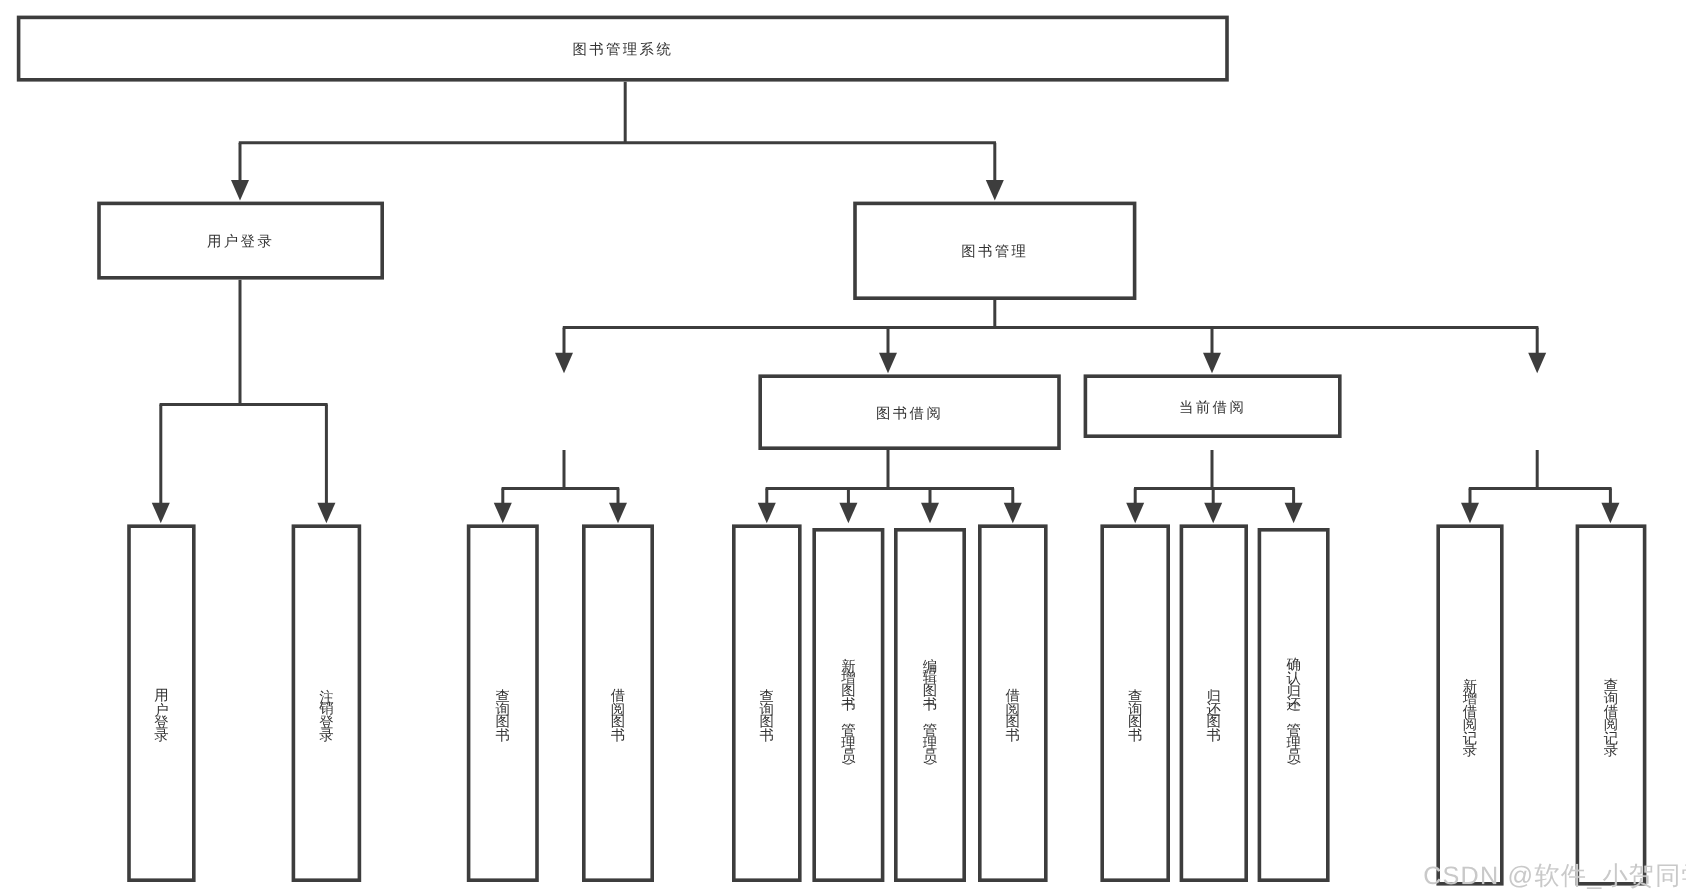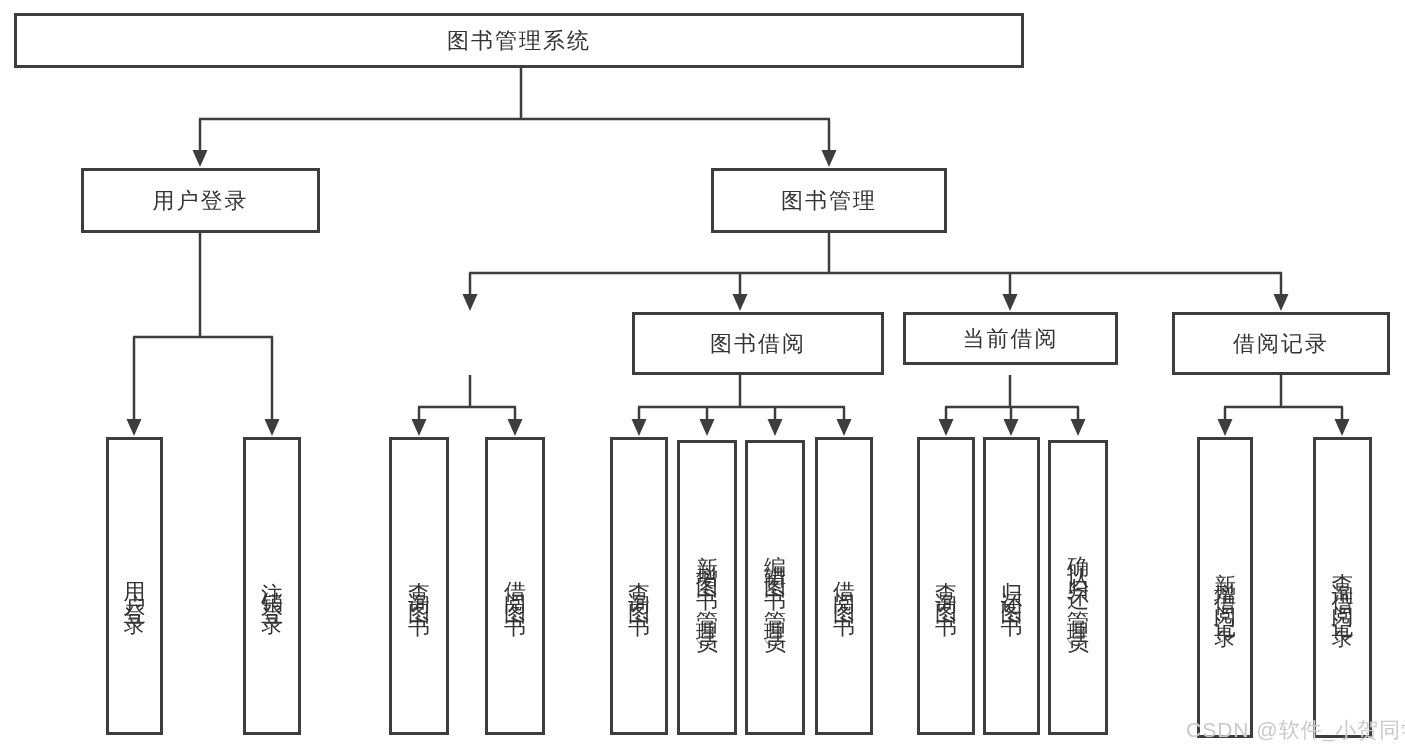--- a/index.html
+++ b/index.html
@@ -19,21 +19,21 @@
   }
   .node {
     position: absolute;
     box-sizing: border-box;
     background: #ffffff;
     border: 3px solid #3d3d3d;
     color: #333333;
     display: flex;
     align-items: center;
     justify-content: center;
-    font-size: 22px;
+    font-size: 12px;
     letter-spacing: 1px;
     line-height: 1;
   }
   .node.h { letter-spacing: 2px; }
   .node.v .vtext {
     writing-mode: vertical-rl;
     text-orientation: mixed;
     letter-spacing: 11px;
     white-space: nowrap;
   }
@@ -118,25 +118,24 @@
       <polygon points="1003.5,419 1018.5,419 1011,436"></polygon>
       <polygon points="1070.5,419 1085.5,419 1078,436"></polygon>
       <polygon points="1217.5,419 1232.5,419 1225,436"></polygon>
       <polygon points="1334.5,419 1349.5,419 1342,436"></polygon>
     </g>
   </svg>
 
   <div class="node h" style="left:14px;top:13px;width:1010px;height:55px">图书管理系统</div>
 
   <div class="node h" style="left:81px;top:168px;width:239px;height:65px">用户登录</div>
-  <div class="node h" style="left:711px;top:168px;width:236px;height:65px">图书管理</div>
+  <div class="node h" style="left:711px;top:168px;width:236px;height:82px">图书管理</div>
 
   <div class="node h" style="left:632px;top:312px;width:252px;height:63px">图书借阅</div>
   <div class="node h" style="left:903px;top:312px;width:215px;height:53px">当前借阅</div>
-  <div class="node h" style="left:1172px;top:312px;width:218px;height:63px">借阅记录</div>
 
   <div class="node v" style="left:106px;top:437px;width:57px;height:298px">
     <span class="vtext">用户登录</span>
   </div>
   <div class="node v" style="left:243px;top:437px;width:58px;height:298px">
     <span class="vtext">注销登录</span>
   </div>
 
   <div class="node v" style="left:389px;top:437px;width:60px;height:298px">
     <span class="vtext">查询图书</span>

